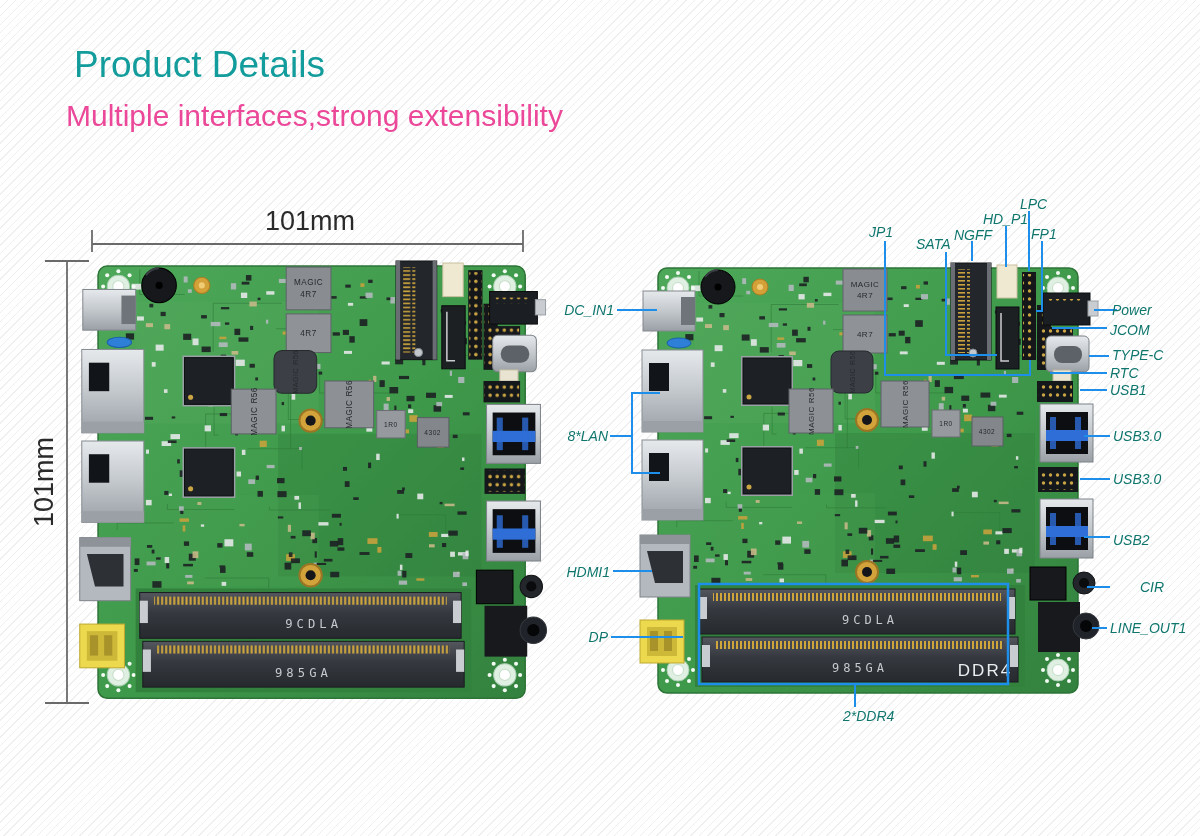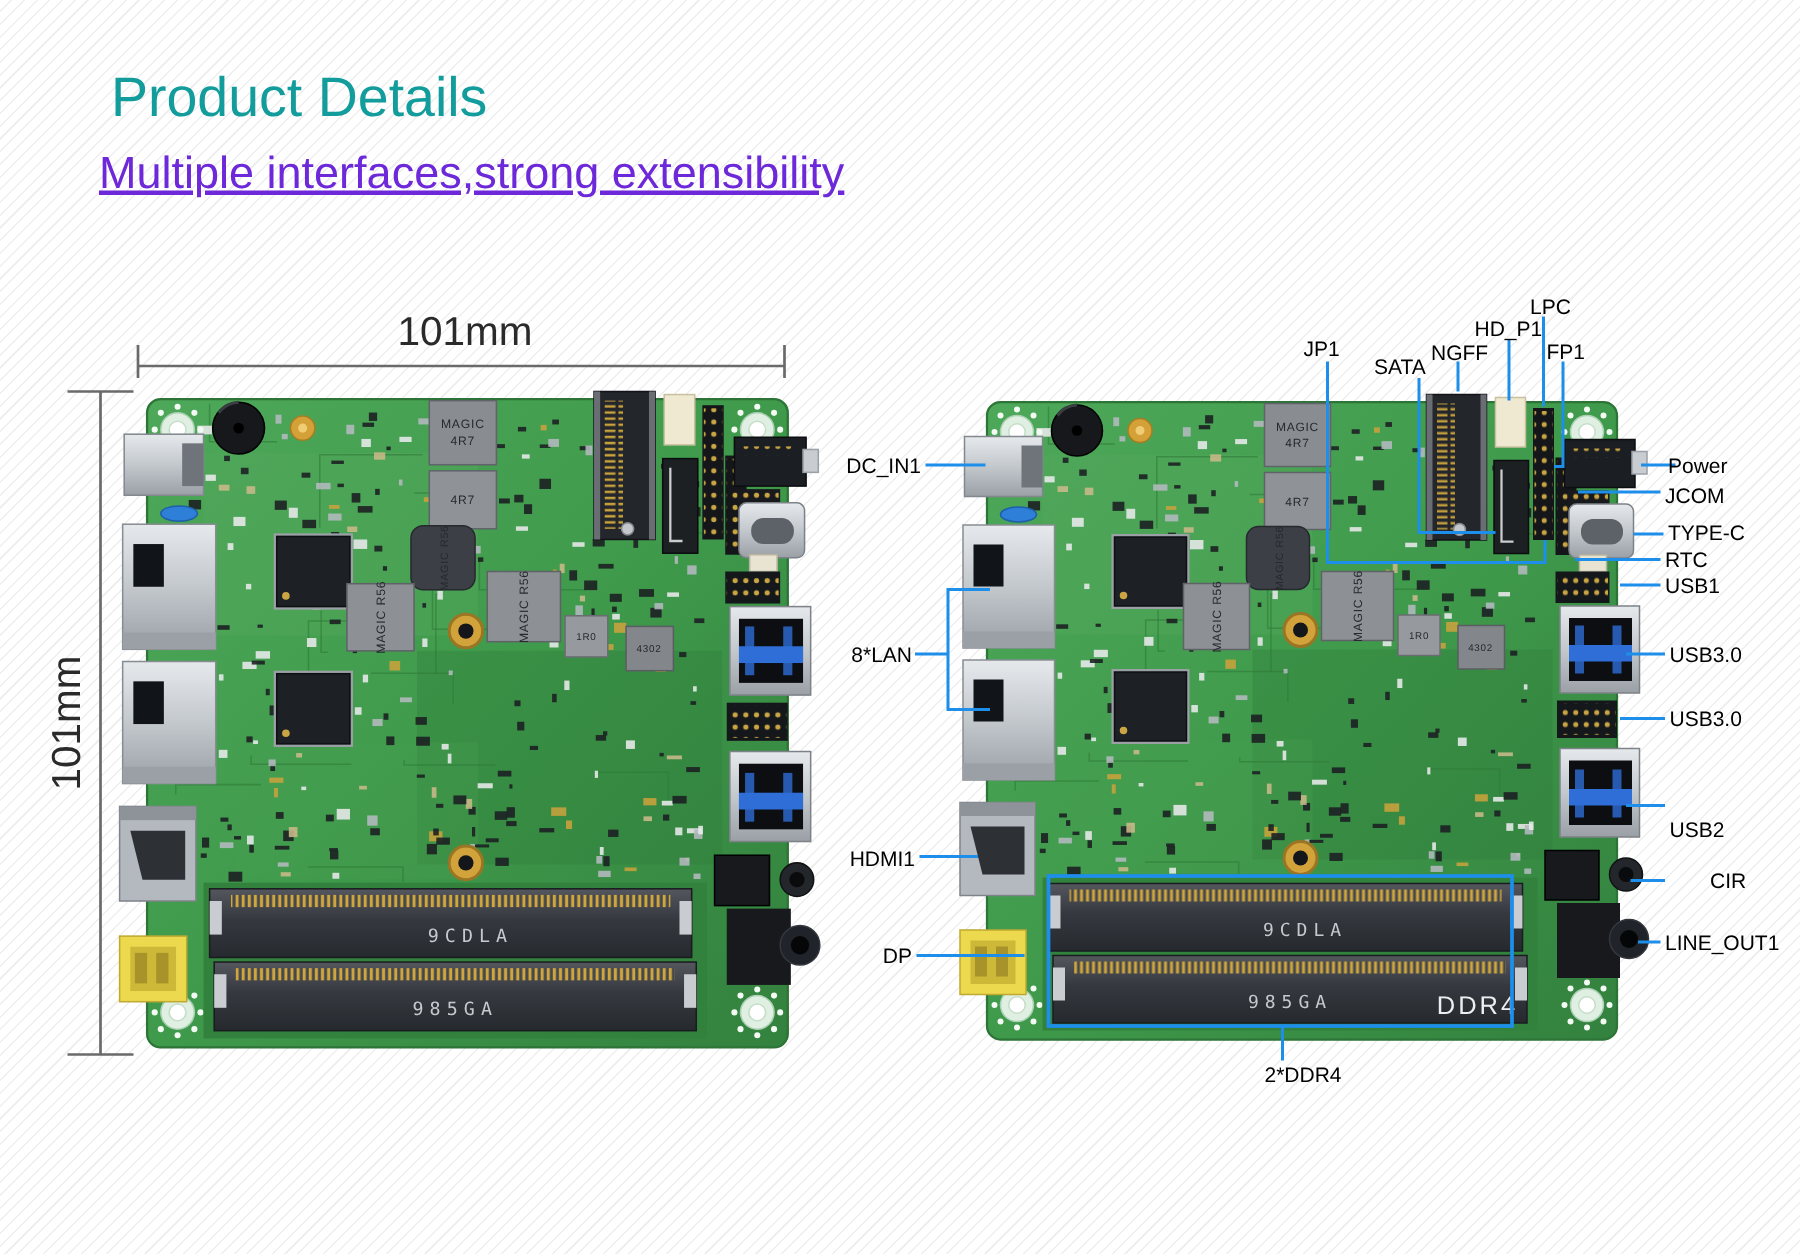--- a/index.html
+++ b/index.html
@@ -2,33 +2,33 @@
 <html><head>
 <meta charset="utf-8">
 <style>
   html,body{margin:0;padding:0;}
   body{
     width:1200px;height:836px;position:relative;overflow:hidden;
     background:repeating-linear-gradient(135deg,#ffffff 0px,#ffffff 5px,#efeff0 5px,#efeff0 6px);
     font-family:"Liberation Sans",sans-serif;
   }
   .title{position:absolute;left:74px;top:44px;margin:0;font-size:37px;font-weight:normal;color:#139c9c;}
-  .subtitle{position:absolute;left:66px;top:99px;font-size:30px;color:#6d28d9;text-decoration:underline;}
+  .subtitle{position:absolute;left:66px;top:99px;font-size:30px;color:#ec4899;}
   #scene{position:absolute;left:0;top:0;}
-  .lbl{position:absolute;font-size:14px;color:#000000;white-space:nowrap;}
+  .lbl{position:absolute;font-size:14px;color:#0f766e;white-space:nowrap;font-style:italic;}
   .dimlbl{position:absolute;font-size:27px;color:#2a2a2a;}
   .dimw{left:255px;top:206px;width:110px;text-align:center;}
   .dimh{left:-16px;top:467px;width:120px;height:30px;text-align:center;transform:rotate(-90deg);}
   .l-jp1{left:869px;top:224px}   .l-sata{left:916px;top:236px}
   .l-ngff{left:954px;top:227px}  .l-hdp1{left:983px;top:211px}
   .l-lpc{left:1020px;top:196px}  .l-fp1{left:1031px;top:226px}
   .l-power{left:1112px;top:302px}.l-jcom{left:1110px;top:322px}
   .l-typec{left:1112px;top:347px}.l-rtc{left:1110px;top:365px}
   .l-usb1{left:1110px;top:382px} .l-usb3a{left:1113px;top:428px}
-  .l-usb3b{left:1113px;top:471px}.l-usb2{left:1113px;top:545px}
+  .l-usb3b{left:1113px;top:471px}.l-usb2{left:1113px;top:532px}
   .l-cir{left:1140px;top:579px}  .l-lineout{left:1110px;top:620px}
   .l-dcin{right:586px;top:302px} .l-lan{right:592px;top:428px}
   .l-hdmi{right:590px;top:564px} .l-dp{right:592px;top:629px}
   .l-ddr4{left:843px;top:708px}
   svg text{font-family:"Liberation Sans",sans-serif;}
   .coiltxt{font-size:8px;fill:#26292d;letter-spacing:.5px;}
   .ramtxt{font-size:12px;fill:#c6c9cd;letter-spacing:4px;font-family:"DejaVu Sans Mono",monospace;}
   .ddr4txt{font-size:17px;fill:#eceef0;letter-spacing:2px;}
 </style>
 </head>

